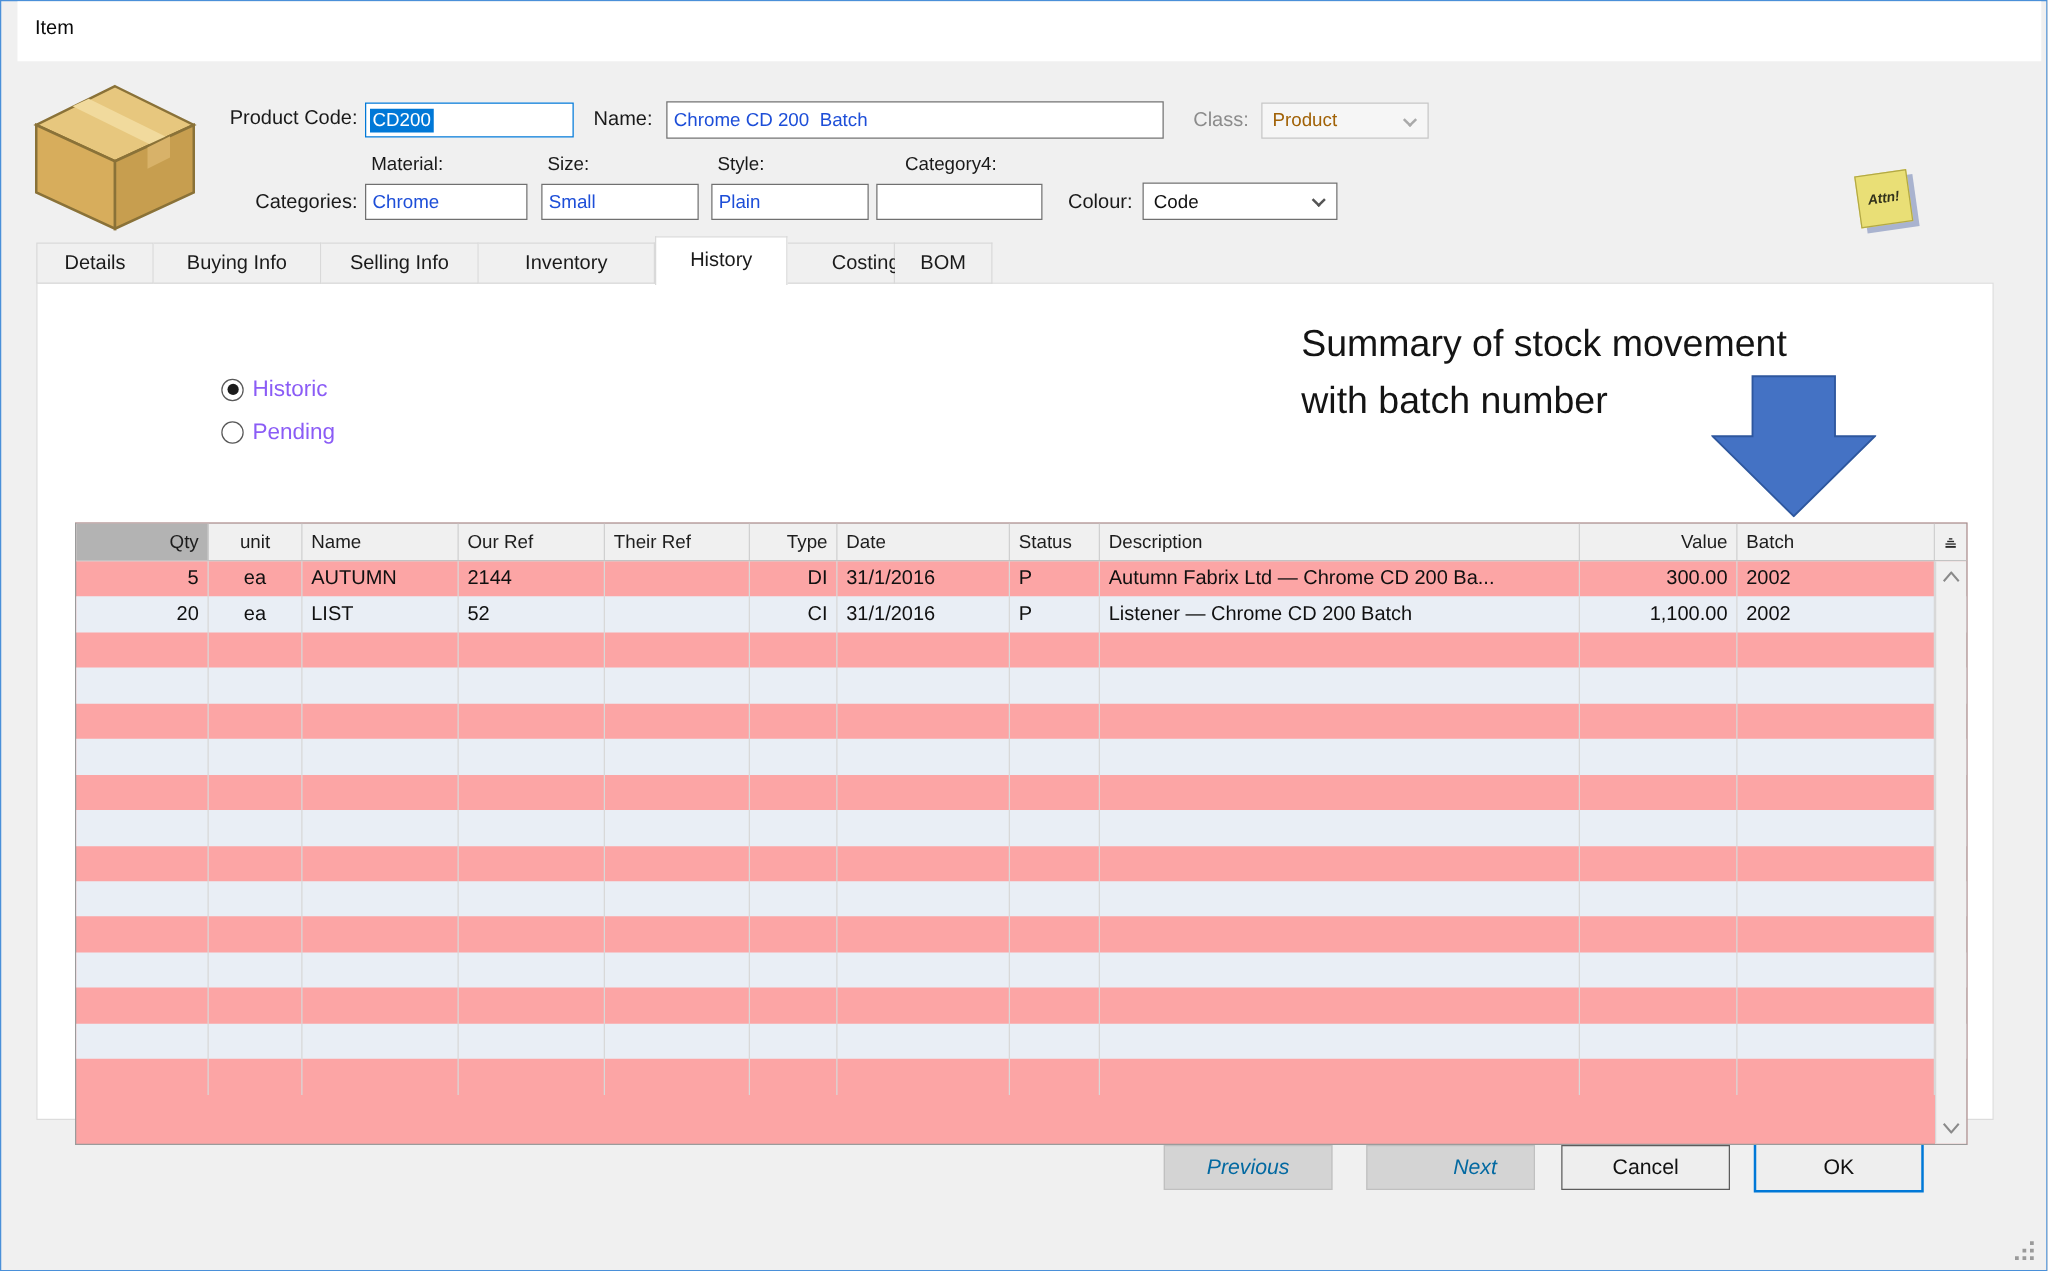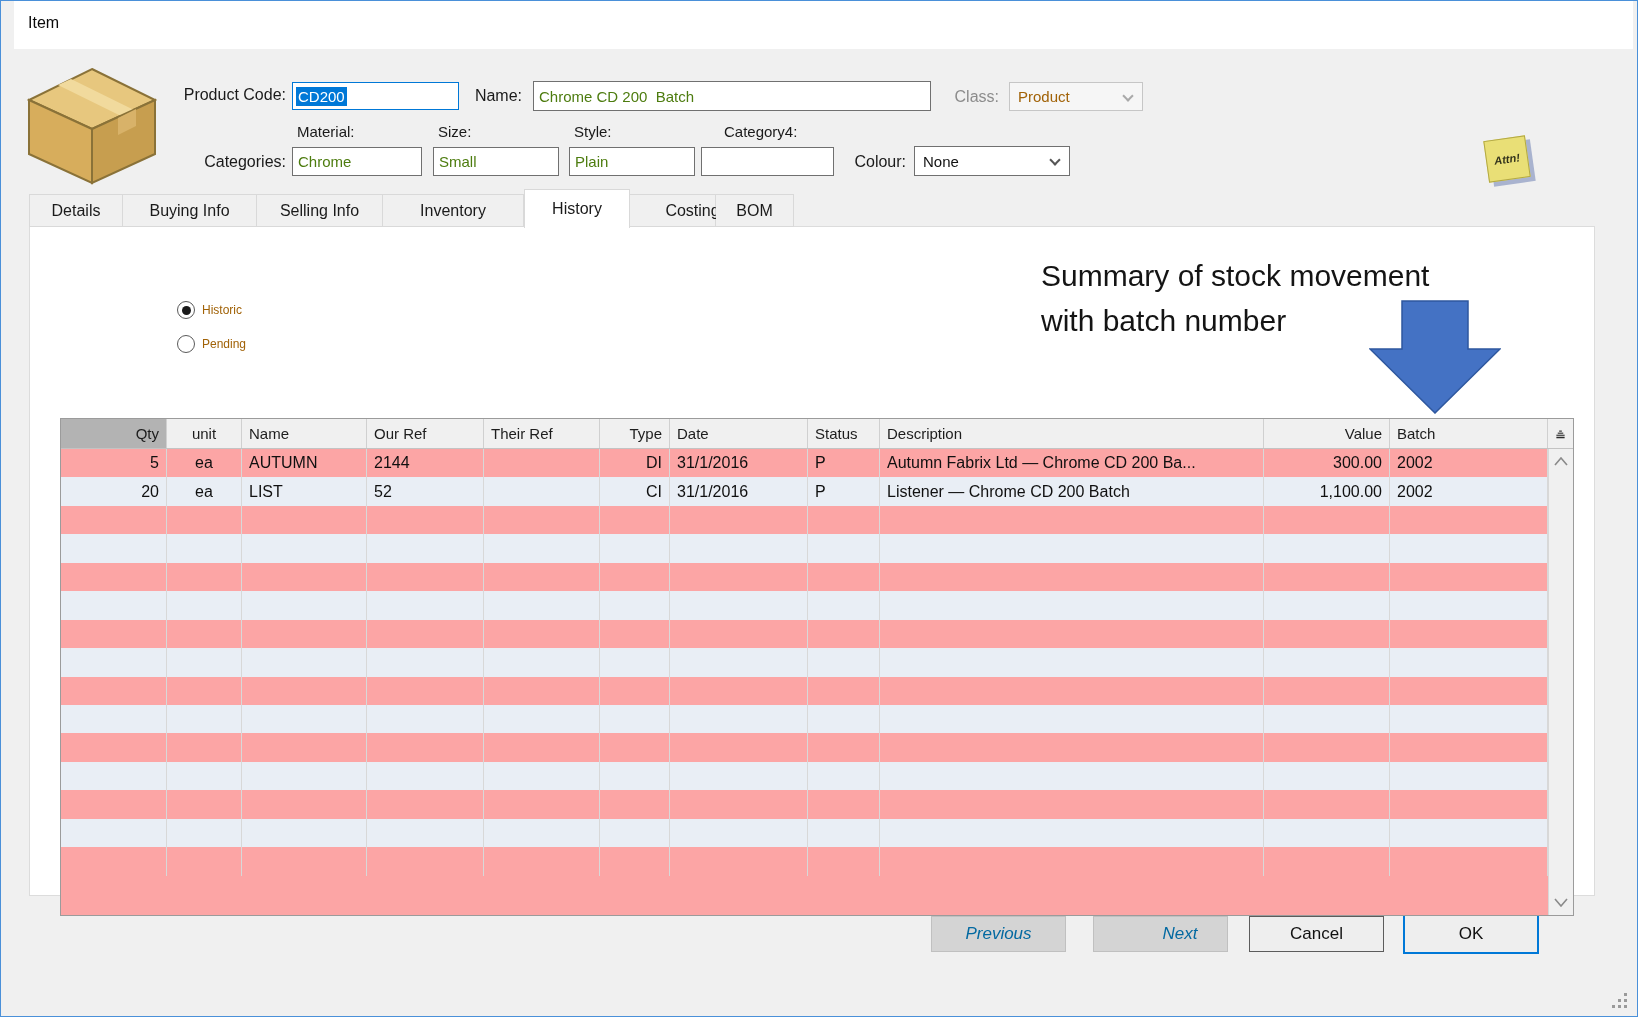--- a/index.html
+++ b/index.html
@@ -12,21 +12,21 @@
   .titlebar{position:absolute;left:0;top:0;right:4px;height:48px;background:#ffffff;margin-left:13px;}
   .title{position:absolute;left:14px;top:13px;font-size:16px;color:#0a0a0a;}
 
   
   .lbl{position:absolute;font-size:16px;color:#1a1a1a;white-space:nowrap;}
   .lbl.small{font-size:15px;}
   .lbl.right{text-align:right;}
   .lbl.disabled{color:#8c8c8c;}
   .txt{
     position:absolute;border:1px solid #707070;background:#fff;
-    font-family:"Liberation Sans",sans-serif;font-size:15px;color:#4d7c0f;
+    font-family:"Liberation Sans",sans-serif;font-size:15px;color:#1d4ed8;
     padding:0 5px;outline:none;
   }
   .fakefield{
     position:absolute;border:1px solid #0078d7;background:#fff;
     font-size:15px;display:flex;align-items:center;padding:0 3px;
   }
   .sel-text{background:#0078d7;color:#fff;padding:1px 2px;}
   .combo{
     position:absolute;border:1px solid #707070;background:#fff;
     font-size:15px;display:flex;align-items:center;padding:0 8px;
@@ -67,21 +67,21 @@
     background:#fff;border:1px solid #dcdcdc;z-index:1;
   }
 
   
   .radio-row{position:absolute;display:flex;align-items:center;z-index:2;}
   .radio-circle{
     width:18px;height:18px;border-radius:50%;border:1px solid #5a5a5a;background:#fff;
     display:flex;align-items:center;justify-content:center;margin-right:7px;
   }
   .radio-dot{width:9px;height:9px;border-radius:50%;background:#1a1a1a;}
-  .radio-label{font-size:12px;color:#a16207;}
+  .radio-label{font-size:18px;color:#8b5cf6;}
 
   
   .annotation{
     position:absolute;left:1040px;top:252px;z-index:5;
     font-size:30px;line-height:45px;color:#141414;letter-spacing:0px;
   }
   .arrow{position:absolute;left:1368px;top:299px;z-index:5;}
 
   
   .grid{
@@ -161,21 +161,21 @@
   <div class="lbl small" style="left:723px;top:122px;">Category4:</div>
 
   <div class="lbl right" style="left:150px;top:152px;width:135px;">Categories:</div>
   <input class="txt" style="left: 291px; top: 146px; width: 130px; height: 29px;" readonly="" value="Chrome">
   <input class="txt" style="left: 432px; top: 146px; width: 126px; height: 29px;" readonly="" value="Small">
   <input class="txt" style="left: 568px; top: 146px; width: 126px; height: 29px;" readonly="" value="Plain">
   <input class="txt" style="left: 700px; top: 146px; width: 133px; height: 29px;" readonly="" value="">
 
   <div class="lbl right" style="left:835px;top:152px;width:70px;">Colour:</div>
   <div class="combo" style="left:913px;top:145px;width:156px;height:30px;">
-    <span>None</span>
+    <span>Code</span>
     <span class="chev"></span>
   </div>
 
   <div class="note-wrap">
     <div class="note-shadow"></div>
     <div class="note">Attn!</div>
   </div>
 
   <div class="panel"></div>
 

